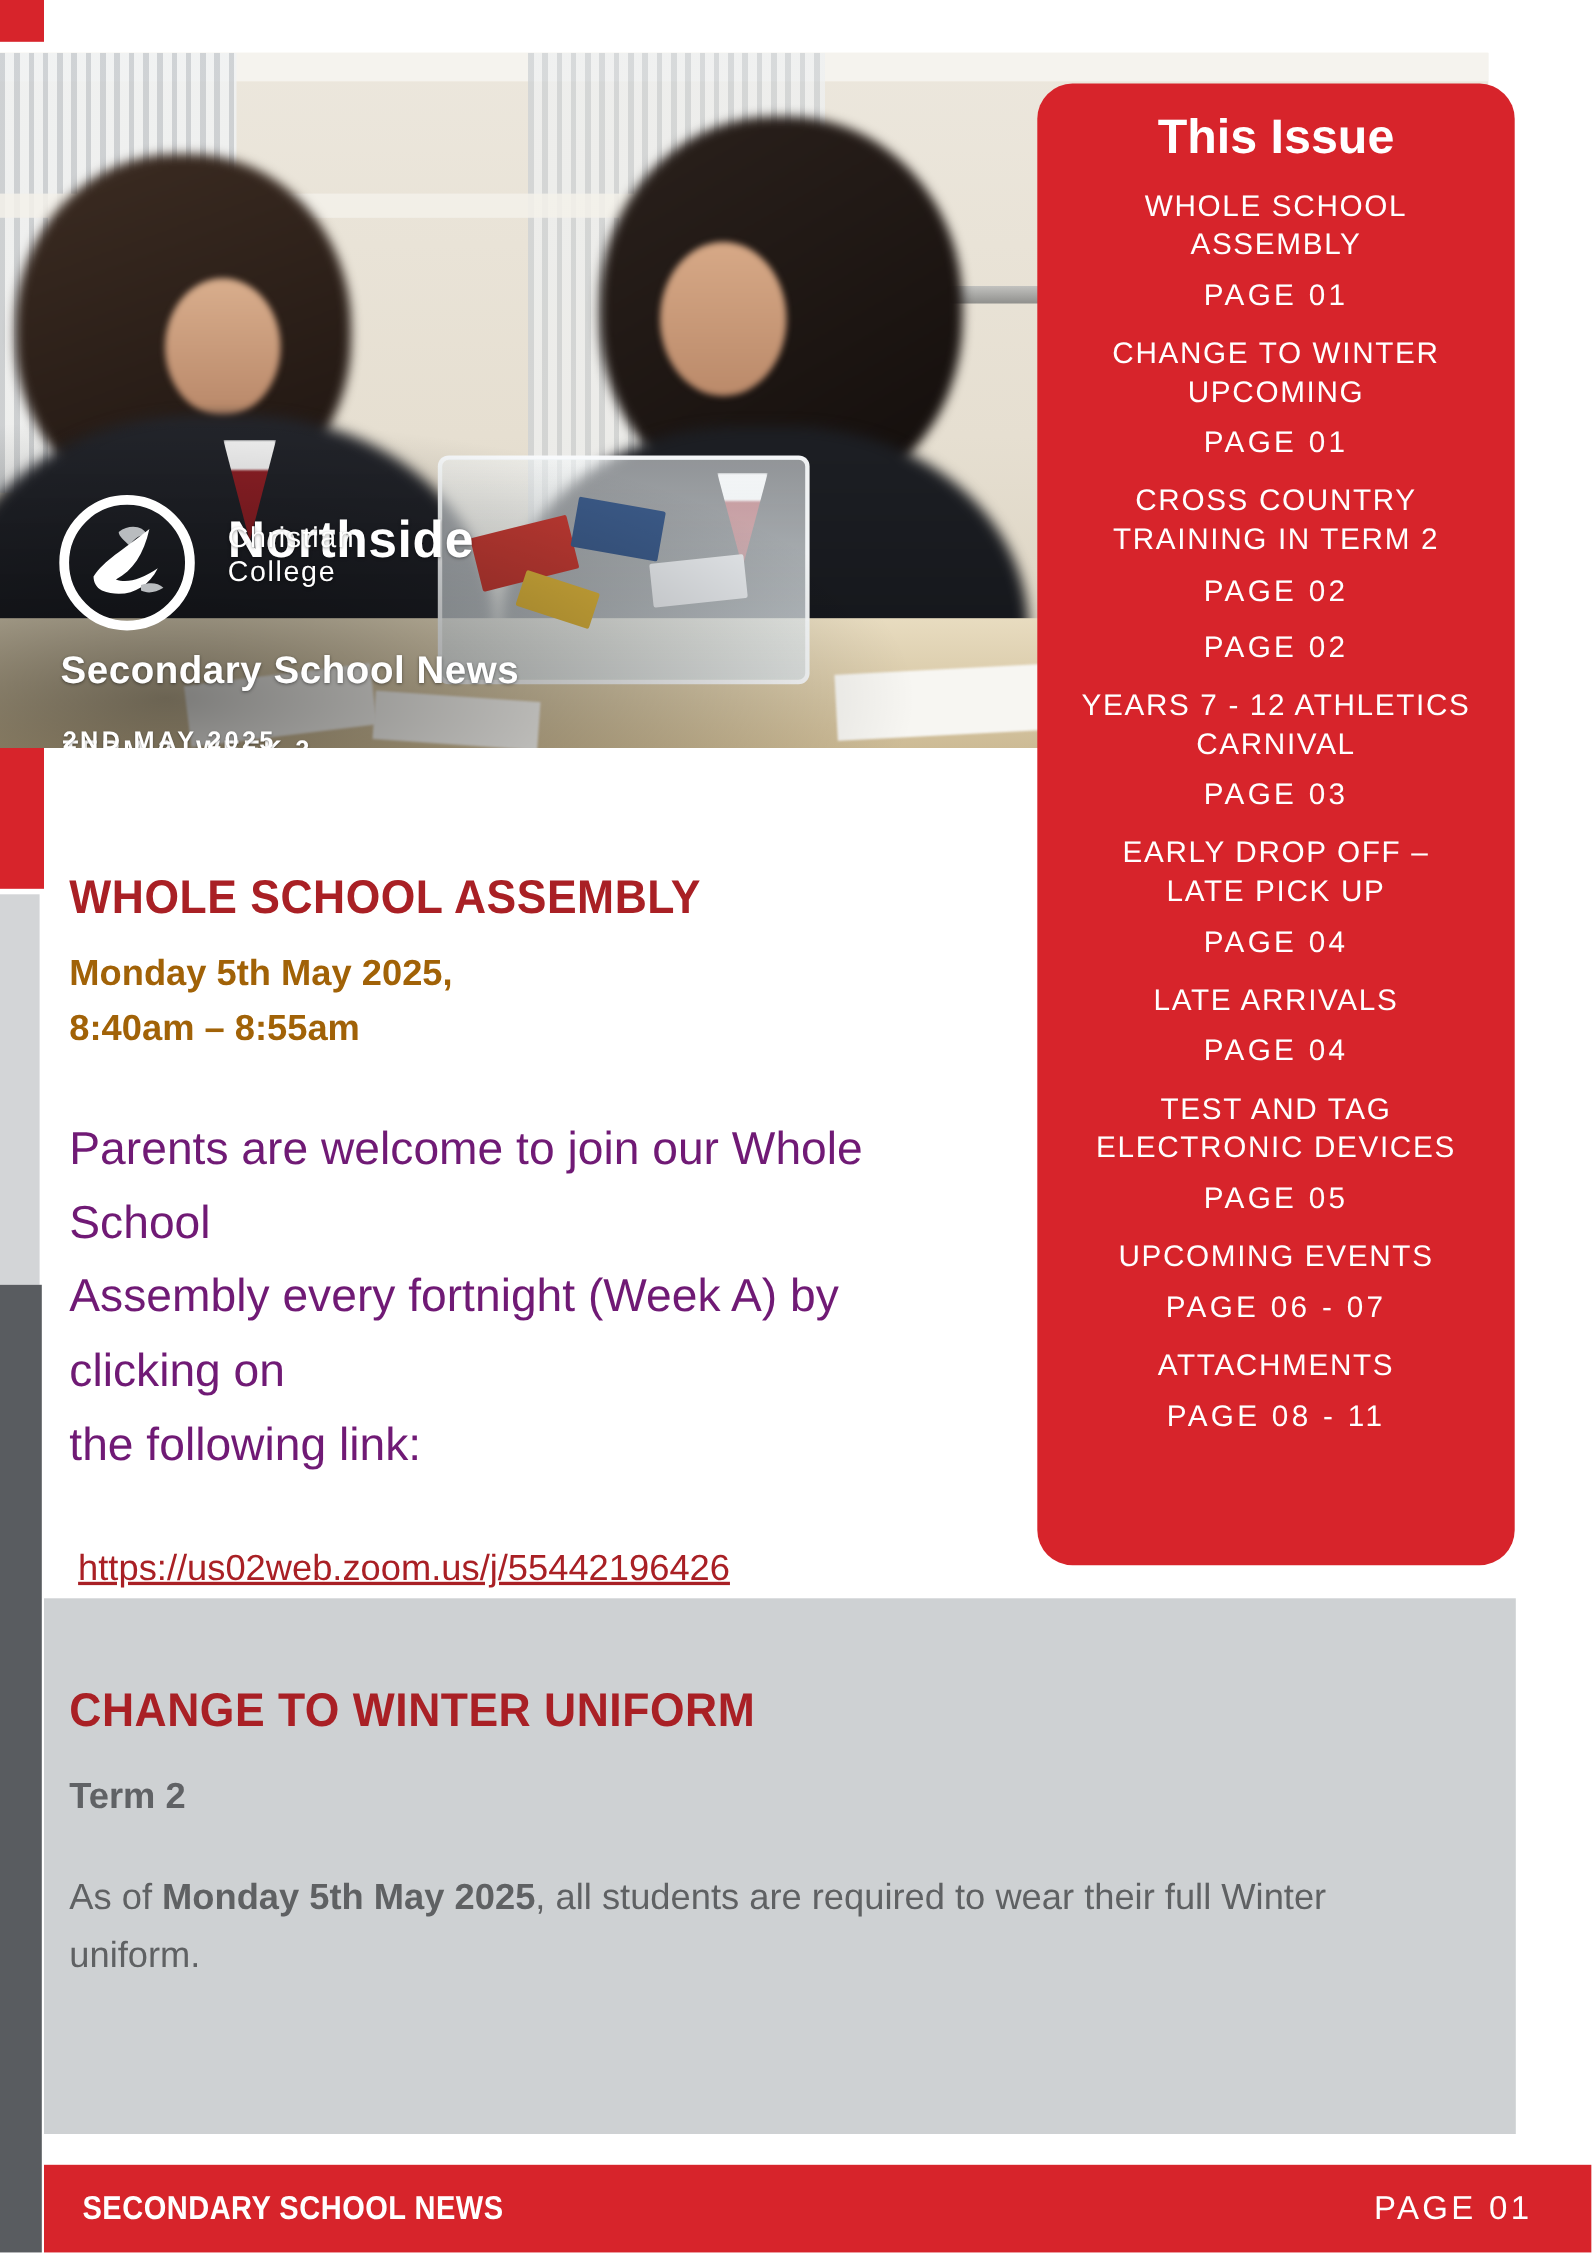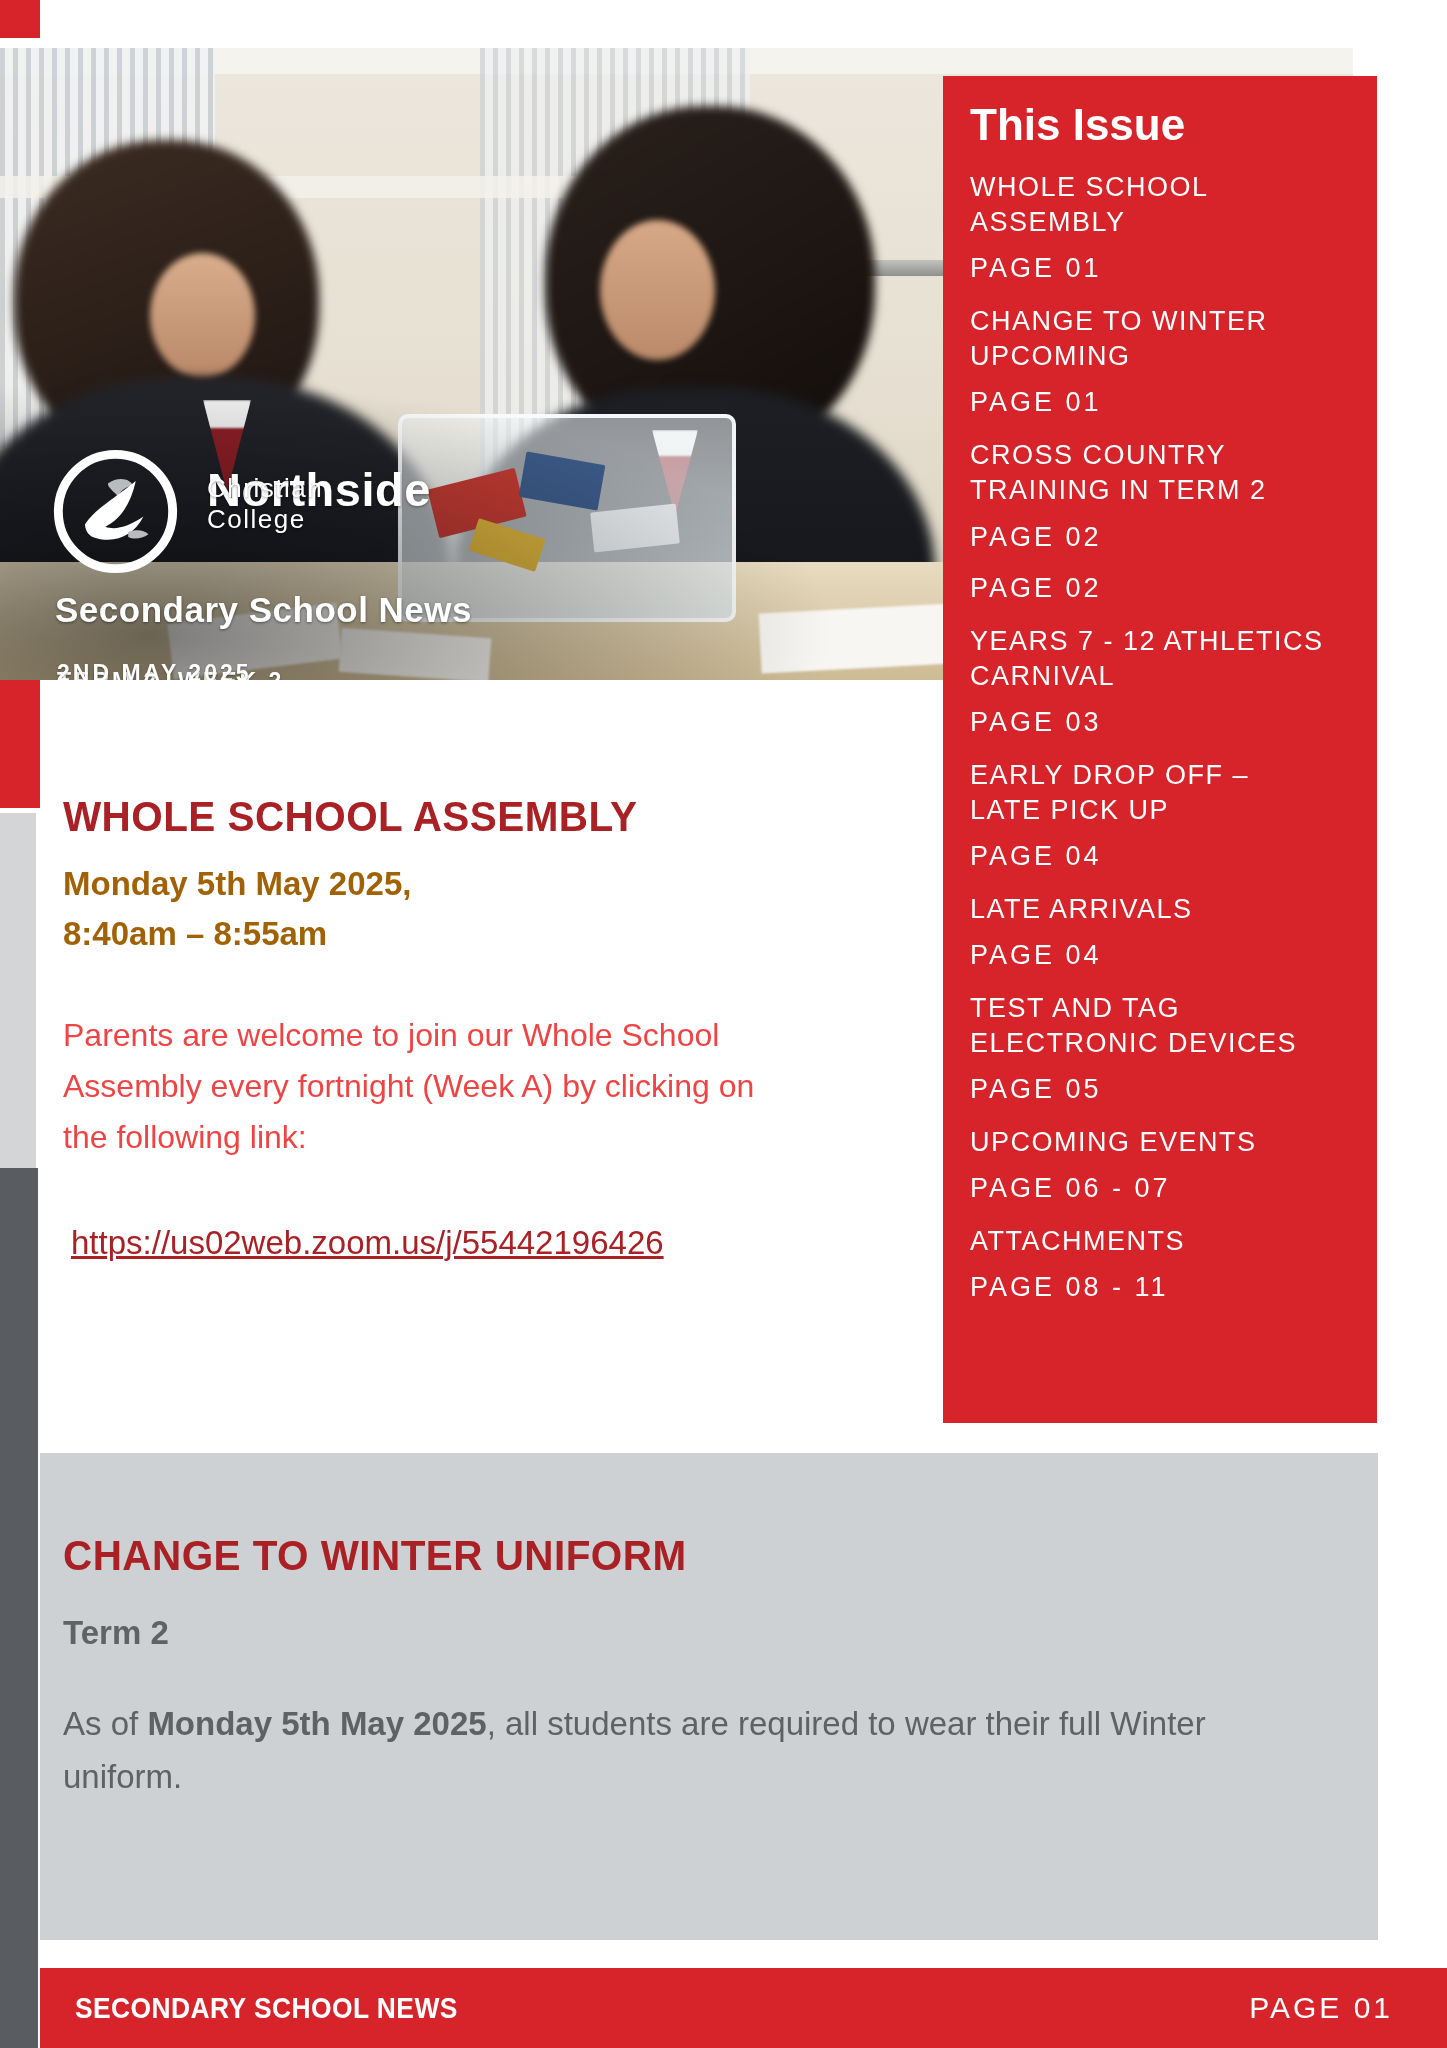--- a/index.html
+++ b/index.html
@@ -72,32 +72,32 @@
   .logo-secondary{font-size:26px;letter-spacing:1.5px;margin-top:7px;}
   .mast-title{position:absolute;left:55px;top:542px;color:#fff;font-size:35px;font-weight:bold;
               letter-spacing:.5px;text-shadow:0 1px 3px rgba(0,0,0,.45);}
   .mast-sub1{position:absolute;left:57px;top:620px;color:#fff;font-size:23px;font-weight:bold;
              letter-spacing:3px;text-shadow:0 1px 2px rgba(0,0,0,.4);}
   .mast-sub2{position:absolute;left:57px;top:612px;color:#fff;font-size:23px;font-weight:bold;
              letter-spacing:3px;text-shadow:0 1px 2px rgba(0,0,0,.4);}
 
   
   .sidebar{position:absolute;left:943px;top:76px;width:434px;height:1347px;background:#d7242b;
-           color:#fff;box-sizing:border-box;padding:24px 27px 0;text-align:left;}
+           color:#fff;box-sizing:border-box;padding:24px 27px 0;text-align:center;border-radius:32px;}
   .sidebar-title{font-size:44px;font-weight:bold;margin-bottom:20px;}
   .toc-item{margin-bottom:20px;}
   .toc-title{font-size:27px;line-height:1.3;letter-spacing:1.5px;white-space:pre-line;}
   .toc-page{font-size:27px;letter-spacing:3px;margin-top:13px;}
 
   
   .article-assembly{position:absolute;left:63px;top:792px;width:800px;}
   .h-red{color:#a92025;font-size:43px;font-weight:bold;letter-spacing:.5px;
          transform:scaleX(.94);transform-origin:left;white-space:nowrap;margin:0;}
   .when{color:#a16207;font-size:33px;font-weight:bold;line-height:1.5;margin-top:18px;}
-  .body-text{color:#ef4444;font-size:32px;line-height:1.6;margin-top:52px;white-space:pre-line;}
+  .body-text{color:#701a75;font-size:42px;line-height:1.6;margin-top:52px;white-space:pre-line;}
   .zoom-link{display:inline-block;color:#a92025;font-size:33px;text-decoration:underline;
              margin-top:60px;margin-left:8px;}
 
   
   .panel{position:absolute;left:40px;top:1453px;width:1338px;height:487px;background:#ced1d3;
          box-sizing:border-box;padding:78px 40px 0 23px;}
   .panel-sub{color:#606265;font-size:33px;font-weight:bold;margin-top:34px;}
   .panel-body{color:#5f6163;font-size:33px;line-height:1.6;margin-top:46px;white-space:pre-line;}
   .panel-body b{font-weight:bold;}
 

